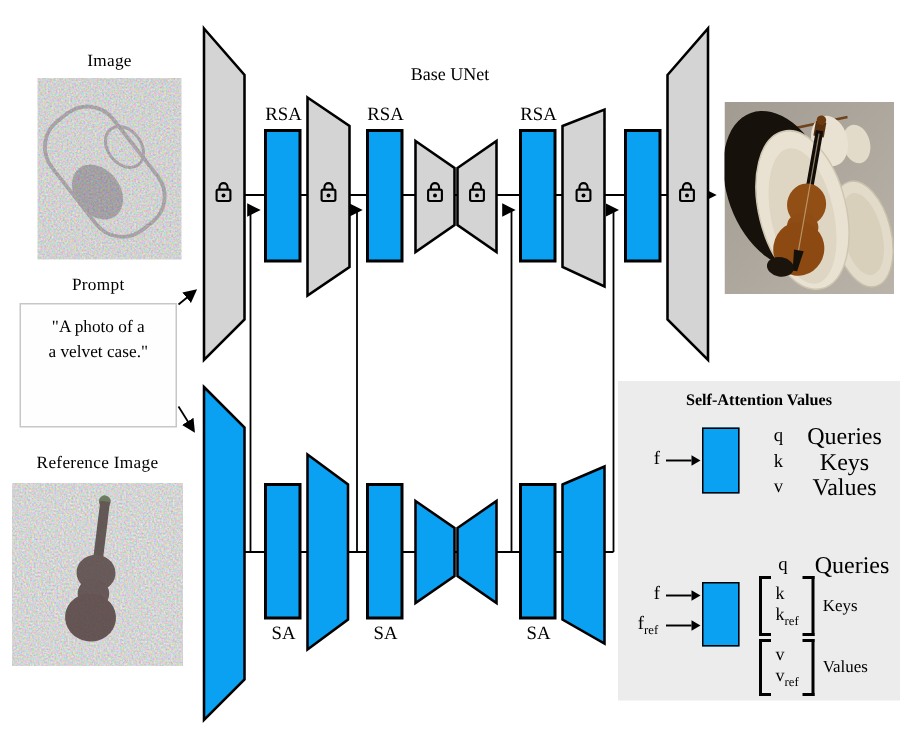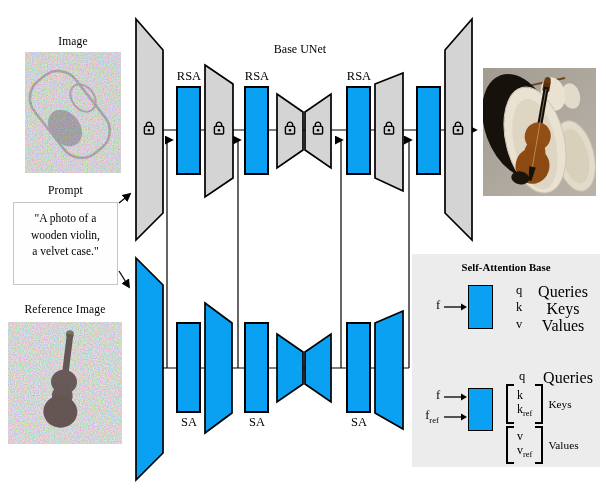--- a/index.html
+++ b/index.html
@@ -164,31 +164,30 @@
 
   <div class="abs cap" style="left:25px;top:35px;width:96px">Image</div>
   <div class="abs unet-title" style="left:225px;top:42px;width:150px">Base UNet</div>
   <div class="abs blk-label" style="left:174px;top:69px">RSA</div>
   <div class="abs blk-label" style="left:242px;top:69px">RSA</div>
   <div class="abs blk-label" style="left:344px;top:69px">RSA</div>
 
   <div class="abs cap" style="left:13px;top:184px;width:105px">Prompt</div>
   <div class="abs prompt-box" style="left:13px;top:202px">
     <span>"A photo of a</span>
-    <span>wooden violin,</span>
     <span>a velvet case."</span>
   </div>
 
   <div class="abs cap" style="left:8px;top:303px;width:114px">Reference Image</div>
   <div class="abs blk-label" style="left:174px;top:415px">SA</div>
   <div class="abs blk-label" style="left:242px;top:415px">SA</div>
   <div class="abs blk-label" style="left:344px;top:415px">SA</div>
 
   <div class="abs legend" style="left:412px;top:254px">
-    <div class="lg-title" style="top:7px">Self-Attention Base</div>
+    <div class="lg-title" style="top:7px">Self-Attention Values</div>
 
     <span class="lg-f" style="left:20px;top:44px;width:12px">f</span>
     <svg class="abs" style="left:32px;top:48px" width="24" height="10">
       <line x1="0" y1="5" x2="17" y2="5" stroke="#000" stroke-width="1.3"></line>
         <path d="M17,1.5 L23,5 L17,8.5 z"></path>
     </svg>
     <div class="lg-block" style="left:56px;top:31px;height:44px"></div>
 
     <div class="abs" style="top:29px;left:0;width:100%;height:14px">
       <span class="lg-sym">q</span>

